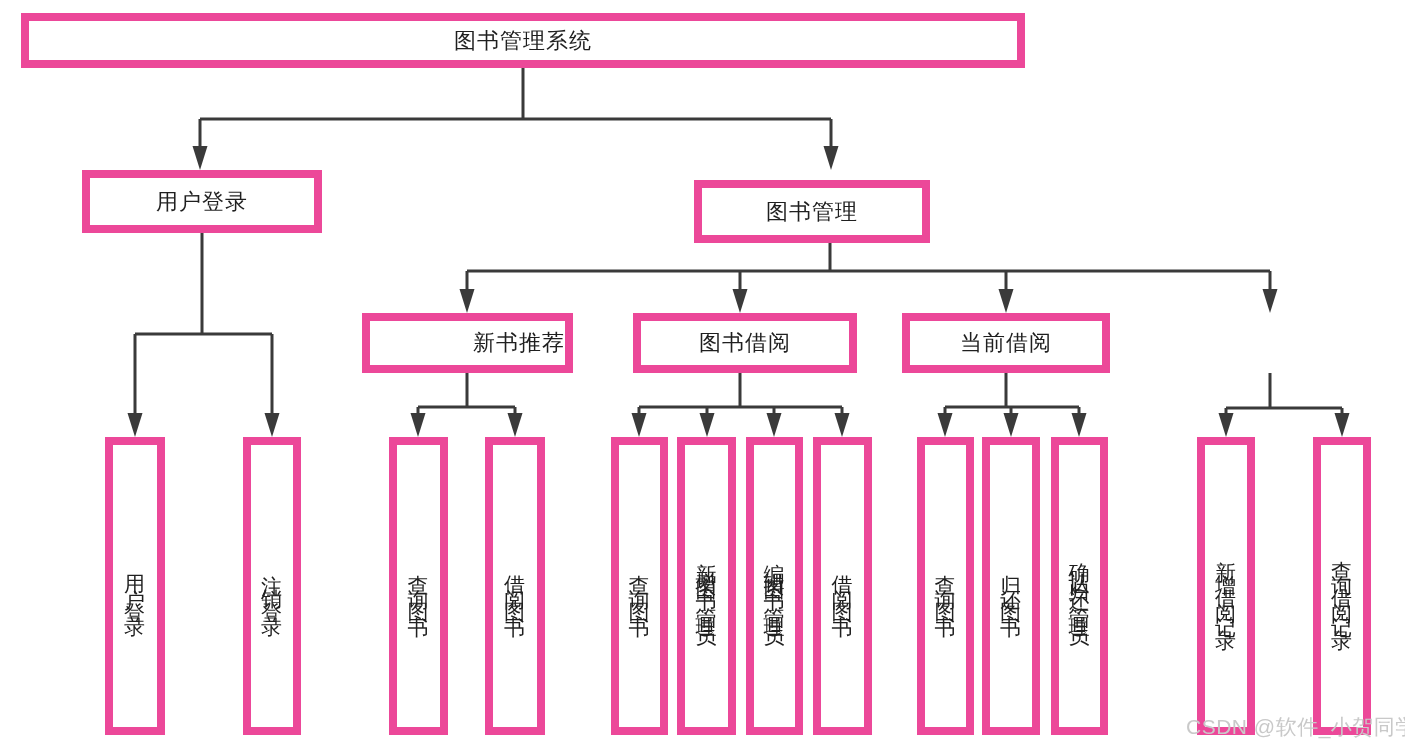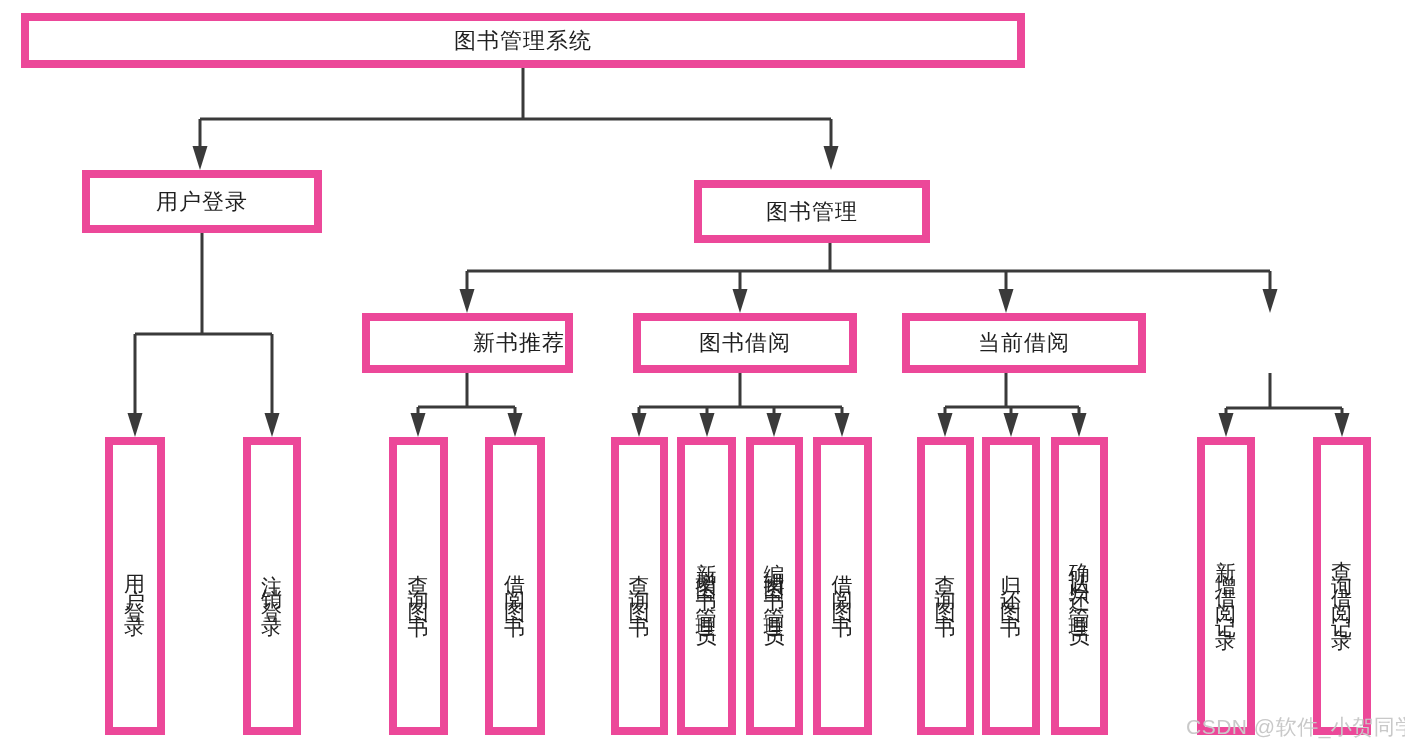--- a/index.html
+++ b/index.html
@@ -119,21 +119,21 @@
   <div class="node" style="left:694px; top:170px; width:236px; height:63px;margin-top:10px;">
     <span class="hlabel">图书管理</span>
   </div>
 
   <div class="node" style="left:362px; top:313px; width:211px; height:60px;justify-content:flex-end;">
     <span class="hlabel">新书推荐</span>
   </div>
   <div class="node" style="left:633px; top:313px; width:224px; height:60px;">
     <span class="hlabel">图书借阅</span>
   </div>
-  <div class="node" style="left:902px; top:313px; width:244px; height:60px;">
+  <div class="node" style="left:902px; top:313px; width:208px; height:60px;">
     <span class="hlabel">当前借阅</span>
   </div>
 
   <div class="node leaf" style="left:105px; width:60px;">
     <span class="vtext">用户登录</span>
   </div>
   <div class="node leaf" style="left:243px; width:58px;">
     <span class="vtext">注销登录</span>
   </div>
 

